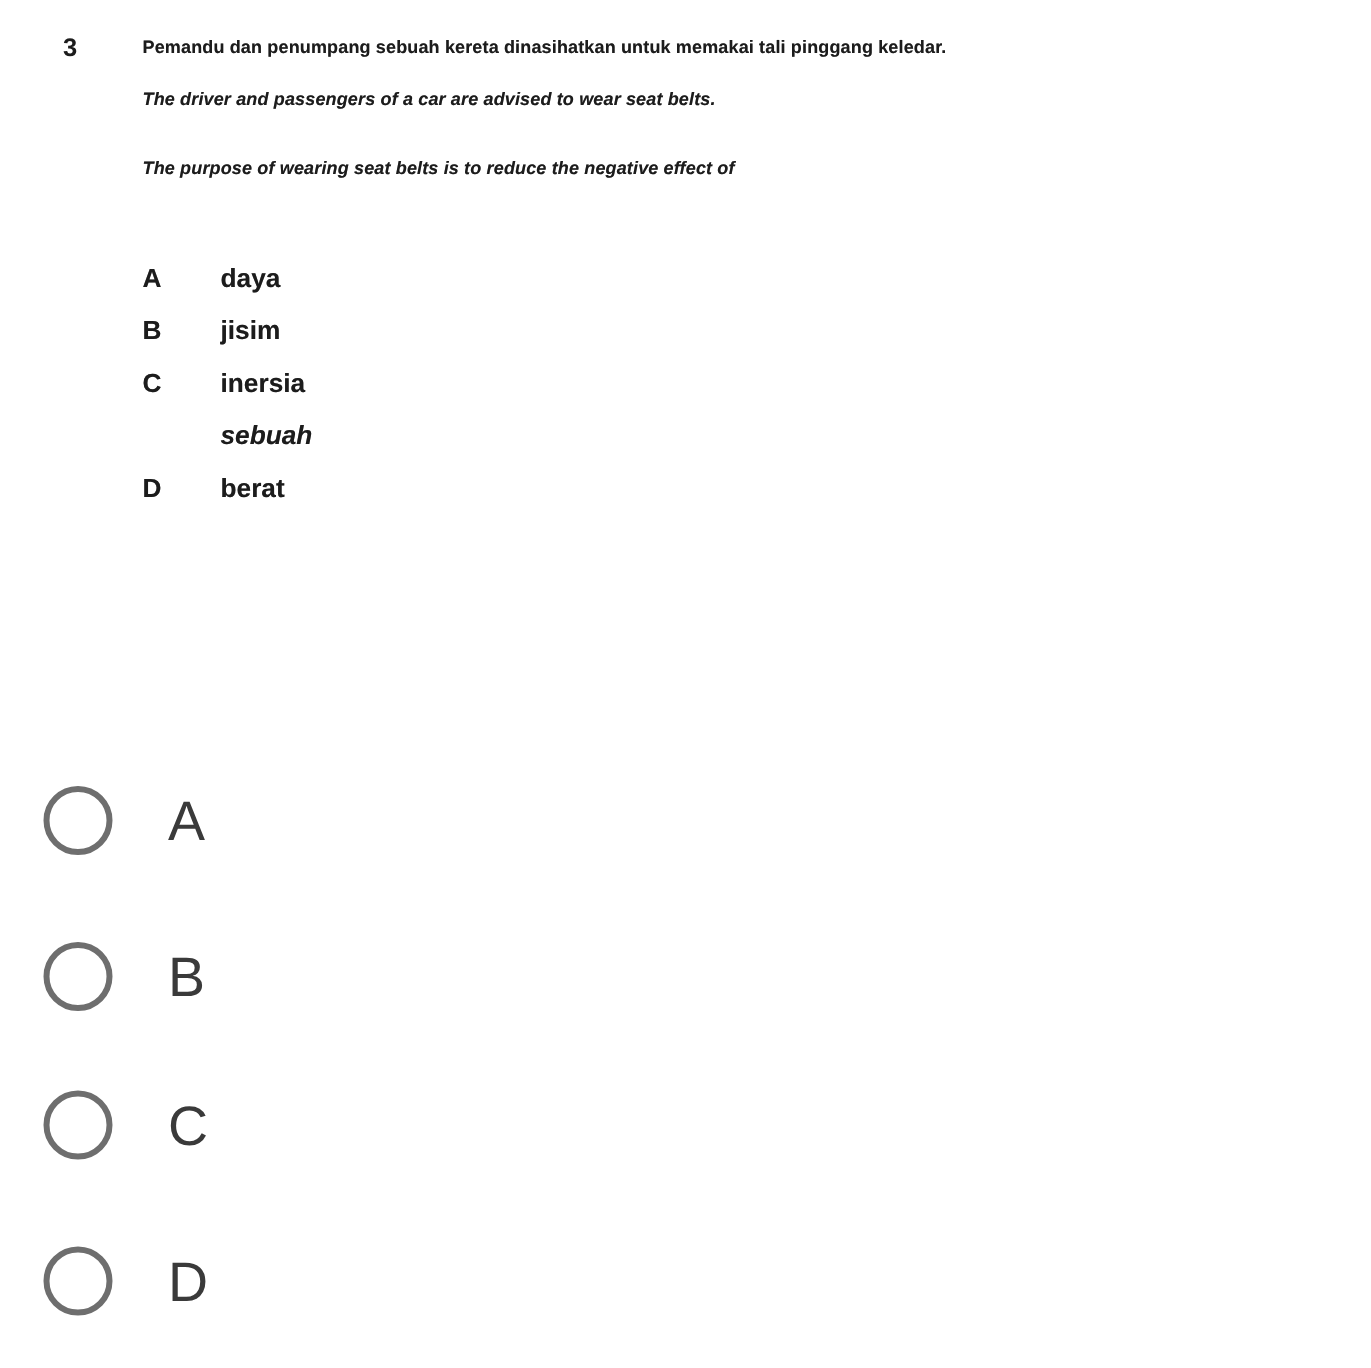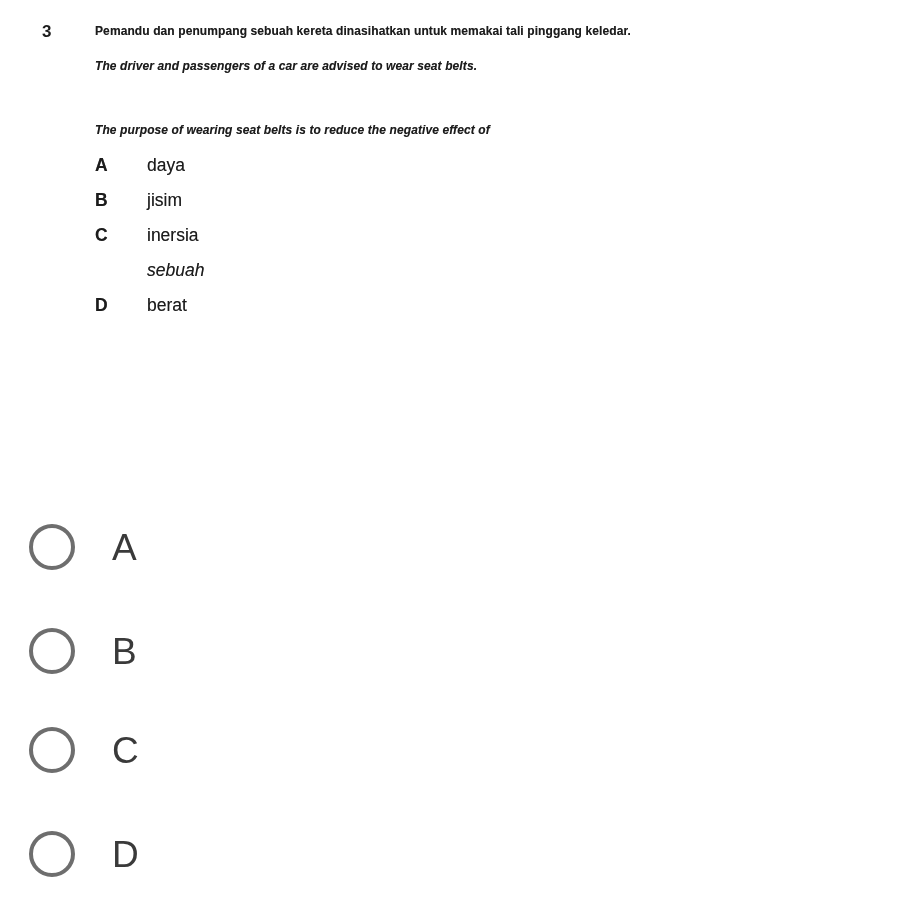--- a/index.html
+++ b/index.html
@@ -33,36 +33,36 @@
   .q-content { width: 800px; }
   .stem {
     margin: 0;
     font-size: 12px;
     font-weight: 700;
     line-height: 35px;
     letter-spacing: 0.1px;
     text-shadow: 0 0 0.4px rgba(0,0,0,0.45);
   }
   .stem.italic { font-style: italic; }
-  .gap-md { margin-bottom: 29px; }
-  .gap-lg { }
+  .gap-md { margin-bottom: 11px; }
+  .gap-lg { margin-bottom: 38px; }
 
   .options { margin-top: 0; }
   .opt-line {
     display: flex;
     font-size: 17.5px;
     line-height: 35px;
     text-shadow: 0 0 0.4px rgba(0,0,0,0.45);
   }
   .opt-letter {
     width: 52px;
     flex: 0 0 52px;
     font-weight: 700;
   }
-  .opt-word { font-weight: 400; }
+  .opt-word { font-weight: 700; }
   .opt-line.english .opt-word { font-style: italic; }
 
   
   .choice {
     position: absolute;
     left: 29px;
     display: flex;
     align-items: center;
     gap: 37px;
     cursor: pointer;

